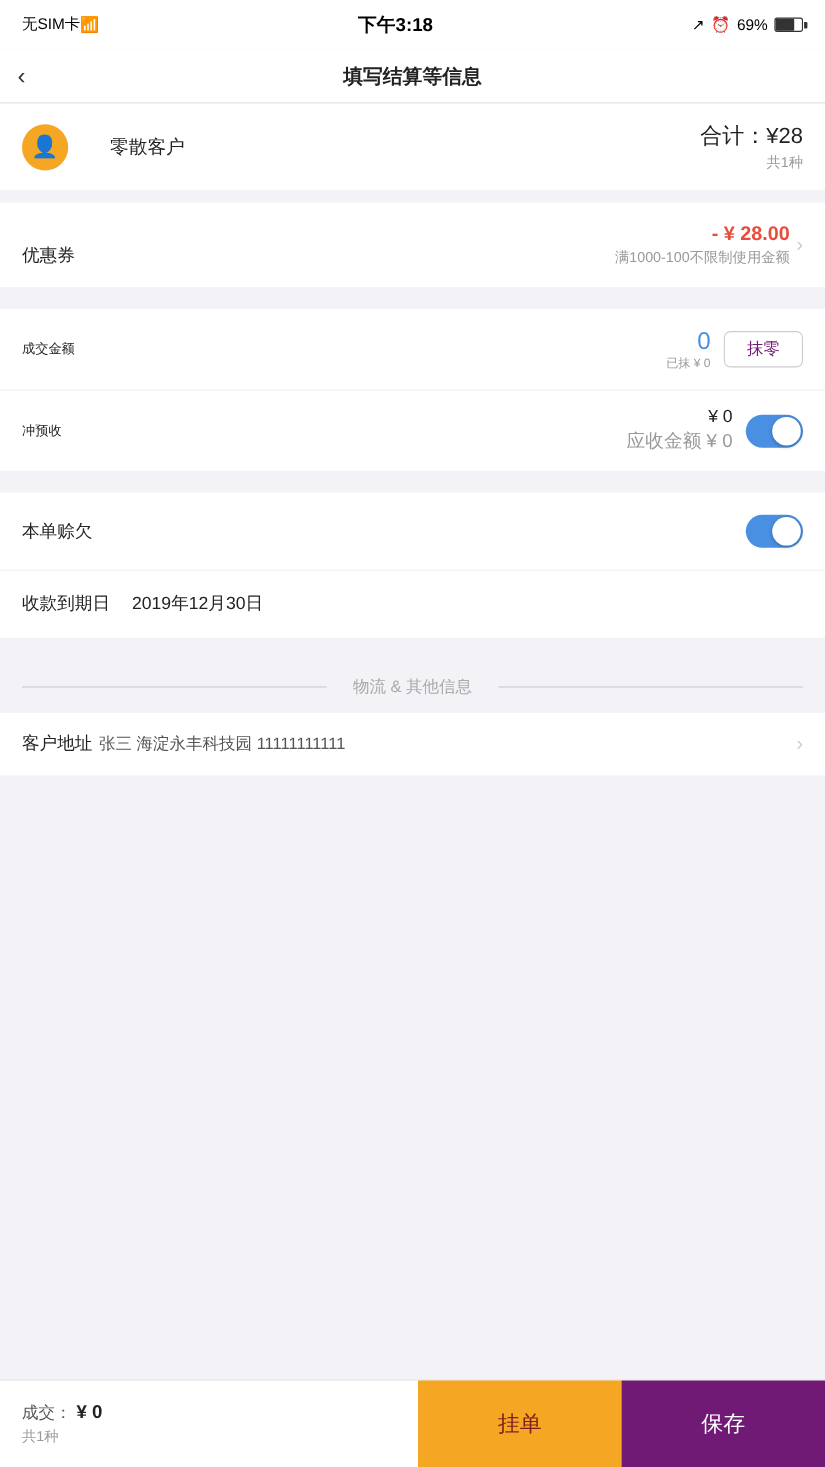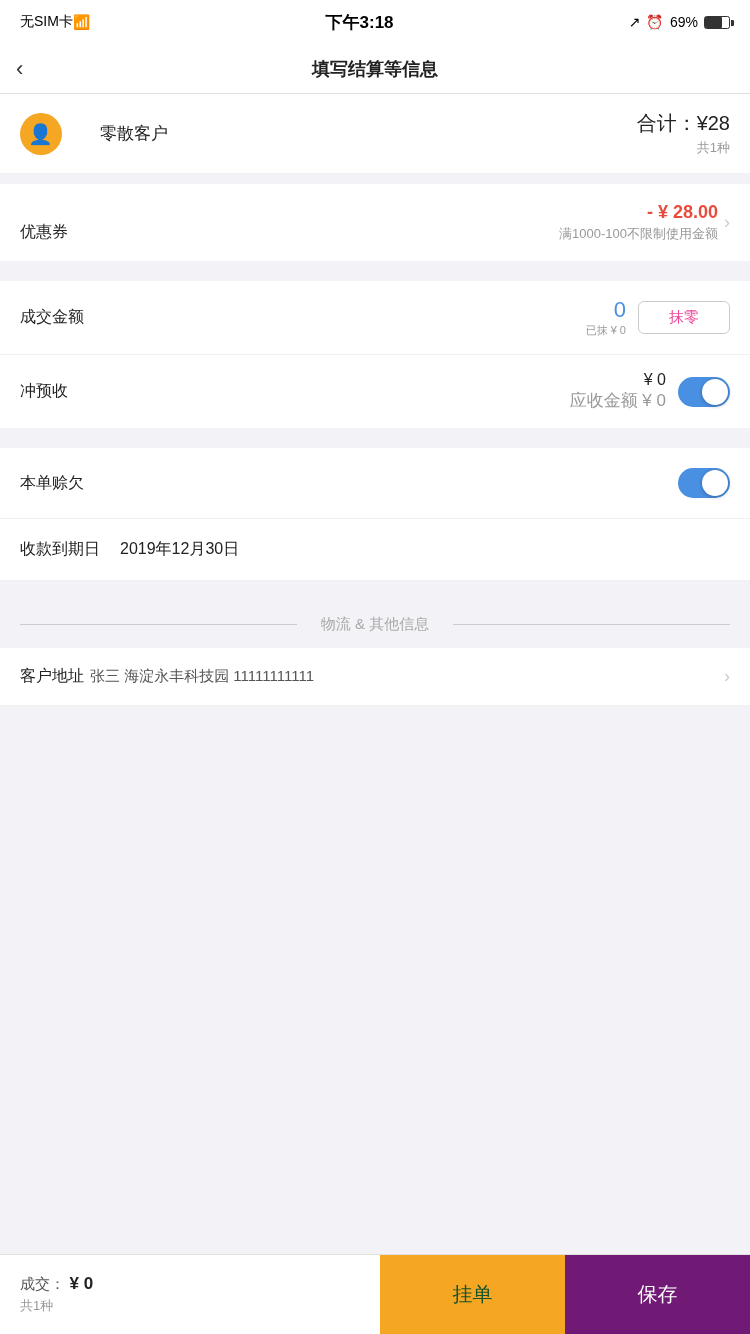--- a/index.html
+++ b/index.html
@@ -113,27 +113,27 @@
       margin-bottom: 10px;
     }
     .form-row {
       padding: 16px 20px;
       display: flex;
       align-items: center;
       justify-content: space-between;
       border-bottom: 1px solid #f0f0f0;
     }
     .form-row:last-child { border-bottom: none; }
-    .form-label { font-size: 16px; color: #222; }
+    .form-label { font-size: 12px; color: #222; }
     .form-value-area { display: flex; align-items: center; gap: 12px; }
     .form-value-blue { font-size: 22px; color: #4a90e2; font-weight: 500; }
     .form-sub { font-size: 11px; color: #999; text-align: right; }
     .round-zero-btn {
       border: 1px solid #ccc; border-radius: 6px;
-      padding: 6px 30px; font-size: 15px; color: #ec4899;
+      padding: 6px 20px; font-size: 15px; color: #701a75;
       background: #fff; cursor: pointer; text-align: right;
     }
     .toggle-row-value { font-size: 16px; color: #222; font-weight: 500; text-align: right; }
     .toggle-sub { font-size: 17px; color: #999; text-align: right; }
     .toggle {
       width: 52px; height: 30px; border-radius: 15px;
       background: #4a90e2;
       position: relative; cursor: pointer;
       transition: background 0.2s;
     }
@@ -206,21 +206,21 @@
     }
     .bottom-info {
       flex: 1;
       padding: 0 20px;
     }
     .bottom-deal { font-size: 15px; color: #555; }
     .bottom-deal-amount { font-size: 17px; color: #222; font-weight: 600; }
     .bottom-count { font-size: 13px; color: #999; margin-top: 3px; }
     .bottom-btn-hold {
       background: #f5a623;
-      color: #14532d;
+      color: #7f1d1d;
       font-size: 20px;
       font-weight: 500;
       width: 185px; height: 80px;
       display: flex; align-items: center; justify-content: center;
       cursor: pointer;
     }
     .bottom-btn-save {
       background: #701a75;
       color: #fff;
       font-size: 20px;

